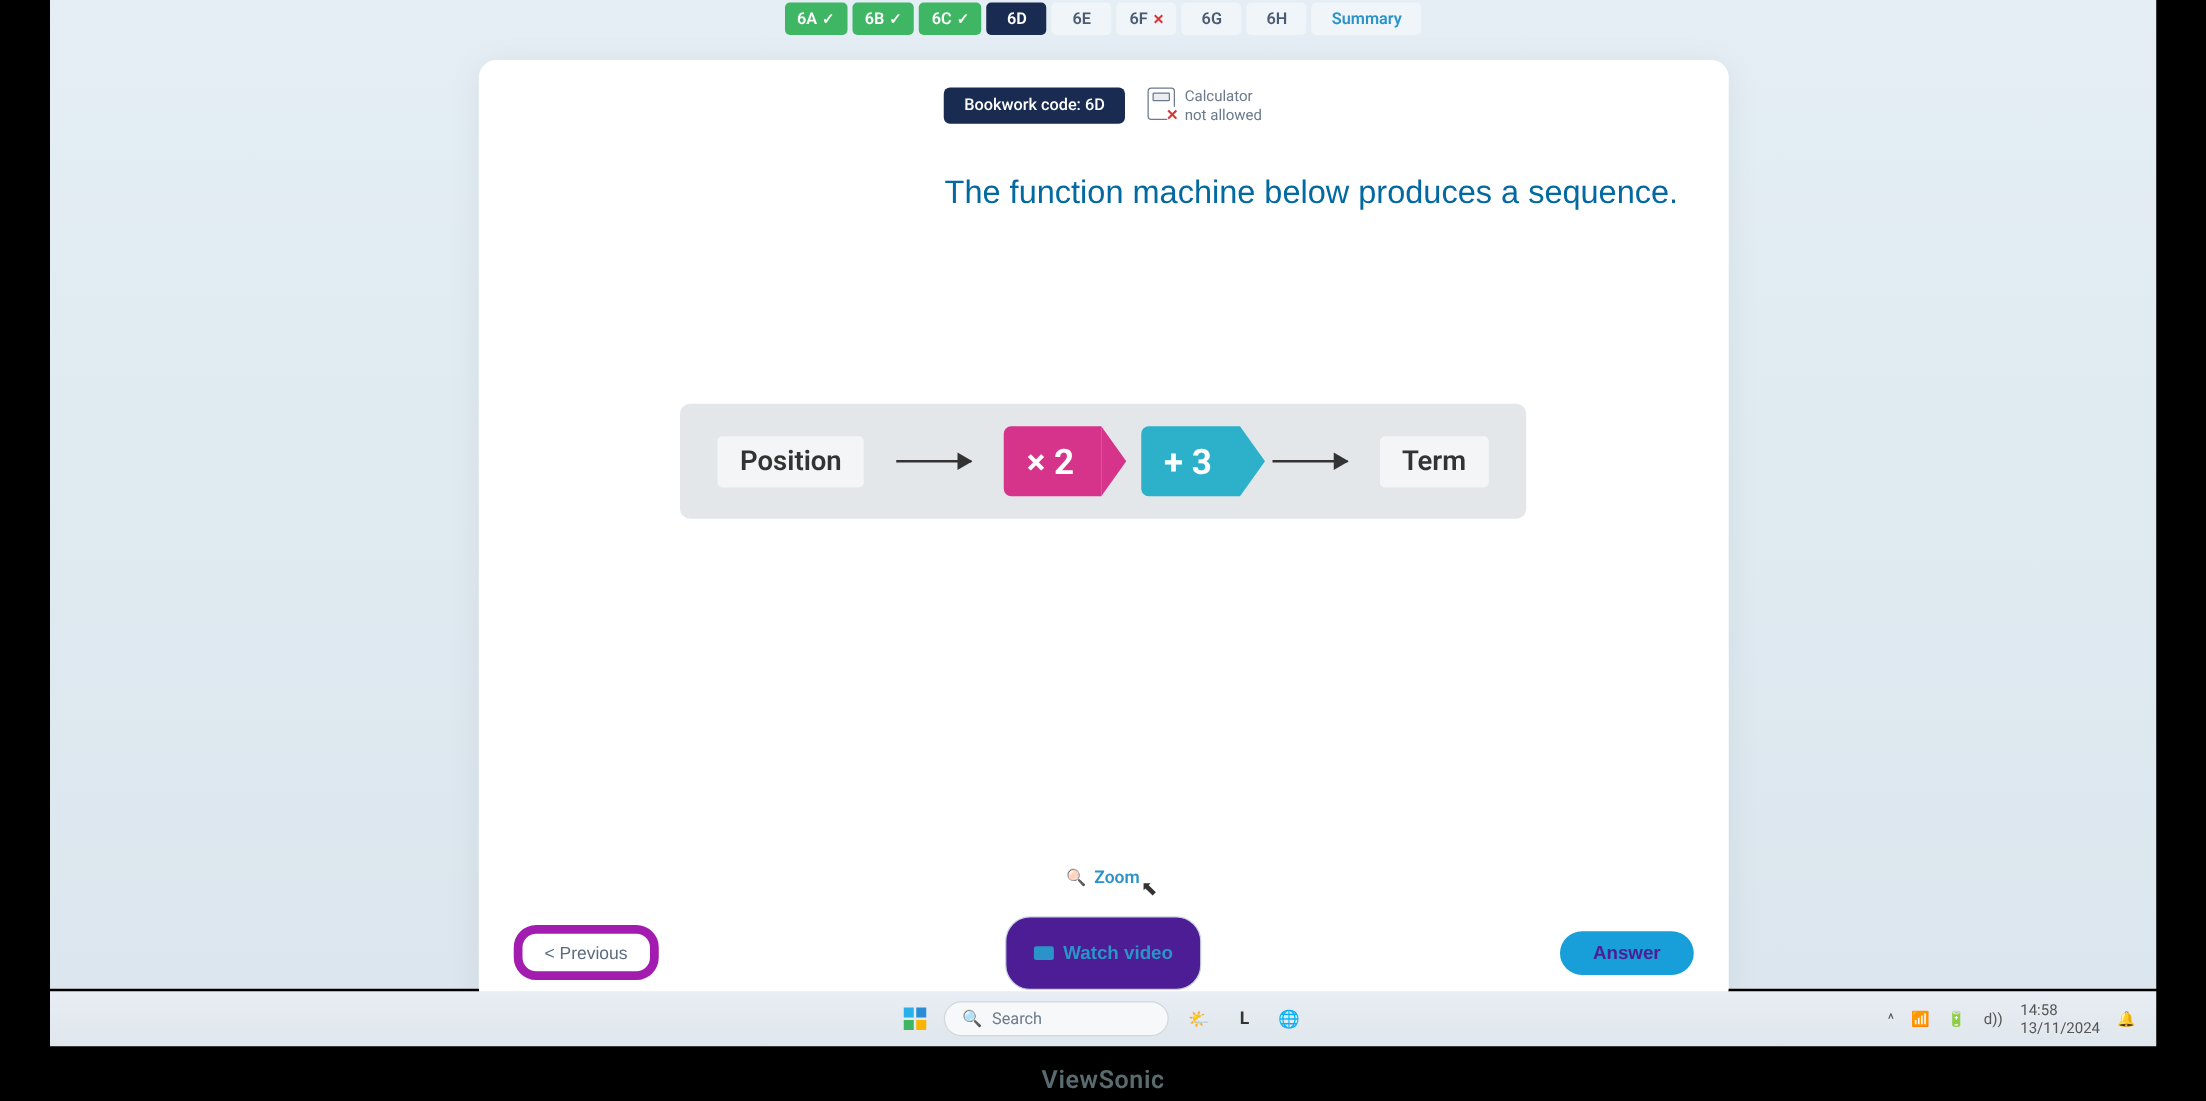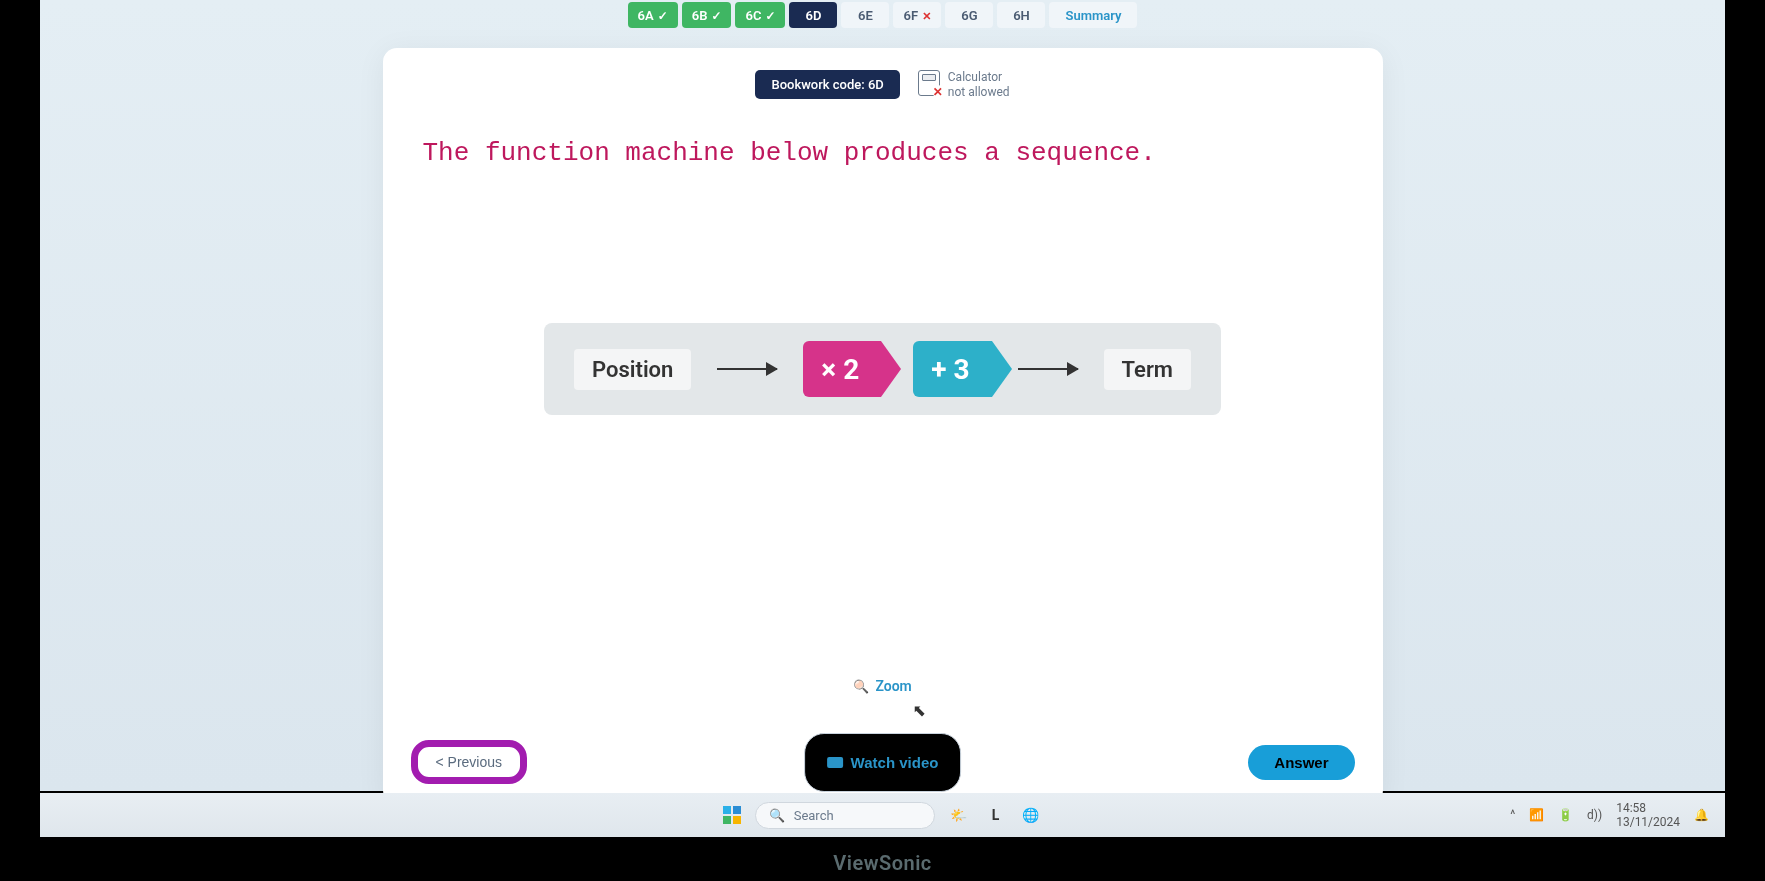--- a/index.html
+++ b/index.html
@@ -82,25 +82,25 @@
     color:#6b7a8c;
     line-height:1.2;
   }
   .calc-icon {
     width:22px;height:26px;border:1.5px solid #6b7a8c;border-radius:3px;position:relative;
   }
   .calc-icon::before{content:"";position:absolute;top:3px;left:3px;right:3px;height:5px;background:#6b7a8c22;border:1px solid #6b7a8c;border-radius:1px;}
   .calc-icon::after{content:"✕";position:absolute;bottom:-4px;right:-4px;color:#d33;font-size:12px;font-weight:bold;background:#fff;border-radius:50%;}
 
   .question {
-    text-align:left;
+    text-align:right;
     font-size:26px;
-    color:#be185d;
+    color:#0369a1;
     line-height:1.55;
-    font-family: Liberation Mono, monospace;
+    font-family: Liberation Sans, sans-serif;
   }
   .question sup{font-size:15px;}
 
   
   .machine {
     margin: 150px auto 0;
     display:flex;
     align-items:center;
     justify-content:center;
     gap:26px;
@@ -138,48 +138,48 @@
     border-bottom:28px solid transparent;
   }
   .op.pink{background:#d6338a;}
   .op.pink::after{border-left-color:#d6338a;}
   .op.cyan{background:#2db0c9;margin-left:6px;}
   .op.cyan::after{border-left-color:#2db0c9;}
   .op span{color:#fff;}
 
   .zoom {
     position:absolute;
-    bottom:110px;
+    bottom:94px;
     left:50%;
     transform:translateX(-50%);
     color:#2a94c8;
     font-size:14px;
     font-weight:600;
     cursor:pointer;
     display:flex;align-items:center;gap:6px;
   }
   .zoom::before{content:"🔍";font-size:13px;filter:hue-rotate(180deg);}
 
   .card-footer{
     position:absolute;bottom:20px;left:28px;right:28px;
     display:flex;align-items:center;justify-content:space-between;
   }
   .btn-prev{
     border:7px solid #a21caf;border-radius:18px;
     padding:7px 18px;font-size:14px;color:#5a6b7e;background:#fff;cursor:pointer;
   }
   .btn-watch{
     border:1px solid #c9d3dd;border-radius:20px;
-    padding:20px 22px;font-size:15px;color:#2a94c8;background:#000000;cursor:pointer;
+    padding:20px 22px;font-size:15px;color:#2a94c8;background:#4c1d95;cursor:pointer;
     display:flex;align-items:center;gap:8px;font-weight:600;
     position:absolute;left:50%;transform:translateX(-50%);
   }
   .btn-watch::before{content:"";width:16px;height:11px;background:#2a94c8;border-radius:2px;display:inline-block;position:relative;}
   .btn-answer{
-    background:#189ed8;color:#000000;border:none;border-radius:20px;
+    background:#189ed8;color:#4c1d95;border:none;border-radius:20px;
     padding:9px 26px;font-size:15px;font-weight:700;cursor:pointer;
   }
   .cursor-ptr{position:absolute;bottom:84px;left:53%;font-size:16px;color:#333;}
 
   
   .taskbar{
     position:absolute;left:40px;right:40px;bottom:44px;height:44px;
     background:linear-gradient(180deg,#e8eef3,#dfe6ec);
     display:flex;align-items:center;justify-content:center;gap:14px;
     font-size:13px;color:#444;

